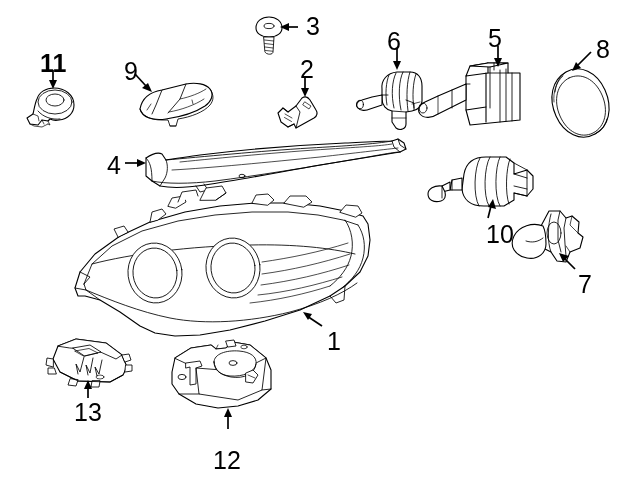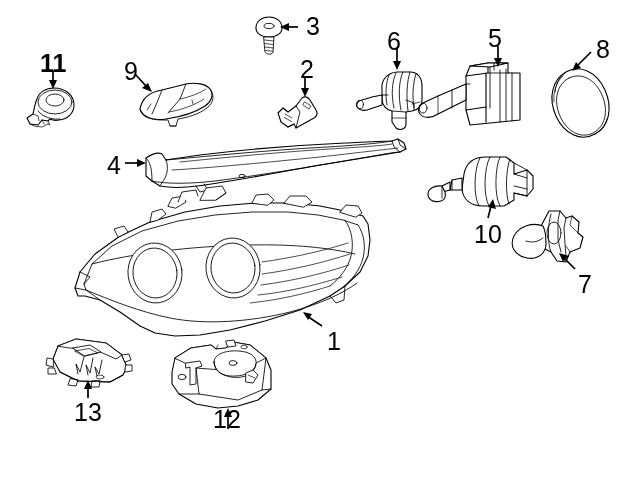--- a/index.html
+++ b/index.html
@@ -374,18 +374,18 @@
 
   <div class="callout-num" style="left:327px; top:329px;">1</div>
   <div class="callout-num" style="left:300px; top:57px;">2</div>
   <div class="callout-num" style="left:306px; top:14px;">3</div>
   <div class="callout-num" style="left:107px; top:153px;">4</div>
   <div class="callout-num" style="left:488px; top:26px;">5</div>
   <div class="callout-num" style="left:387px; top:29px;">6</div>
   <div class="callout-num" style="left:578px; top:272px;">7</div>
   <div class="callout-num" style="left:596px; top:37px;">8</div>
   <div class="callout-num" style="left:124px; top:59px;">9</div>
-  <div class="callout-num" style="left:474px; top:222px;">10</div>
+  <div class="callout-num" style="left:486px; top:222px;">10</div>
   <div class="callout-num" style="left:40px;  top:51px;font-weight:bold;">11</div>
-  <div class="callout-num" style="left:213px; top:407px;">12</div>
+  <div class="callout-num" style="left:213px; top:448px;">12</div>
   <div class="callout-num" style="left:74px;  top:400px;text-align:center;">13</div>
 
 </div>
 
 </body></html>

